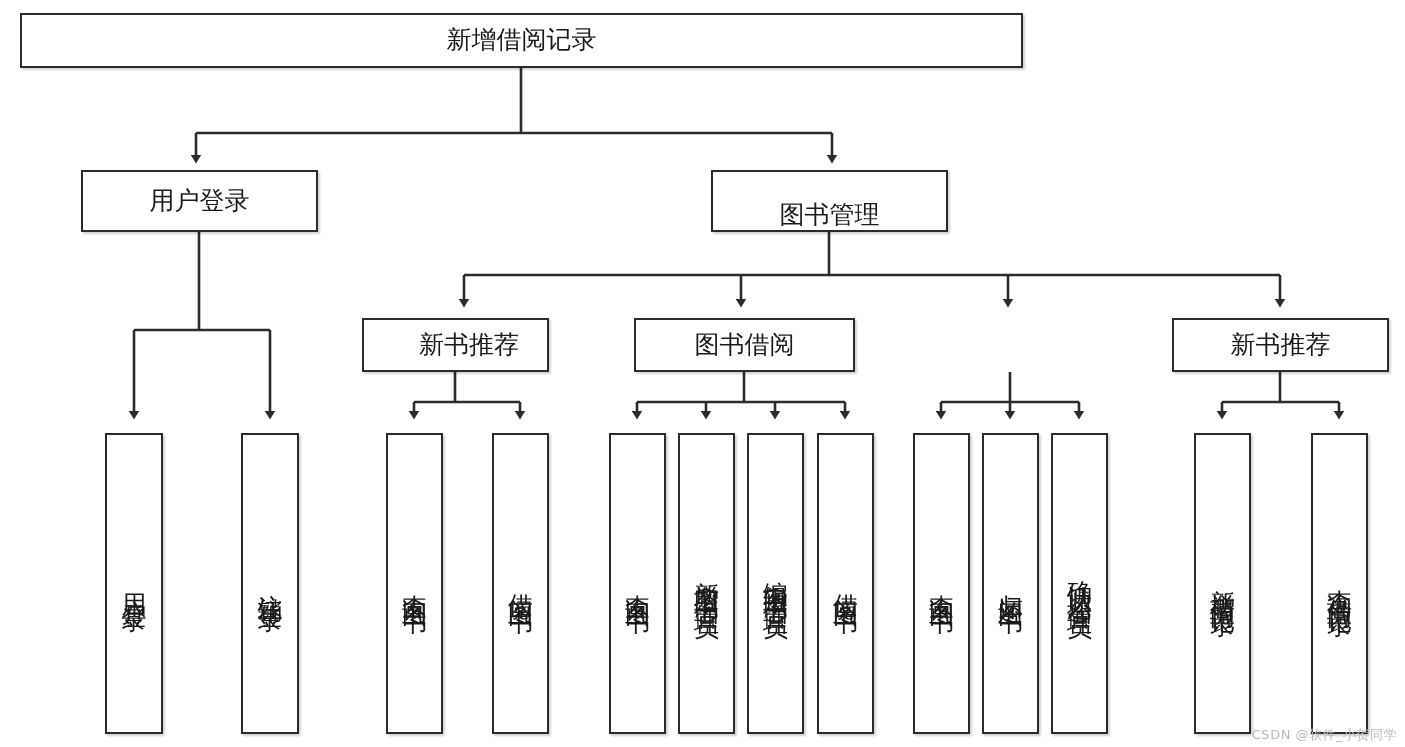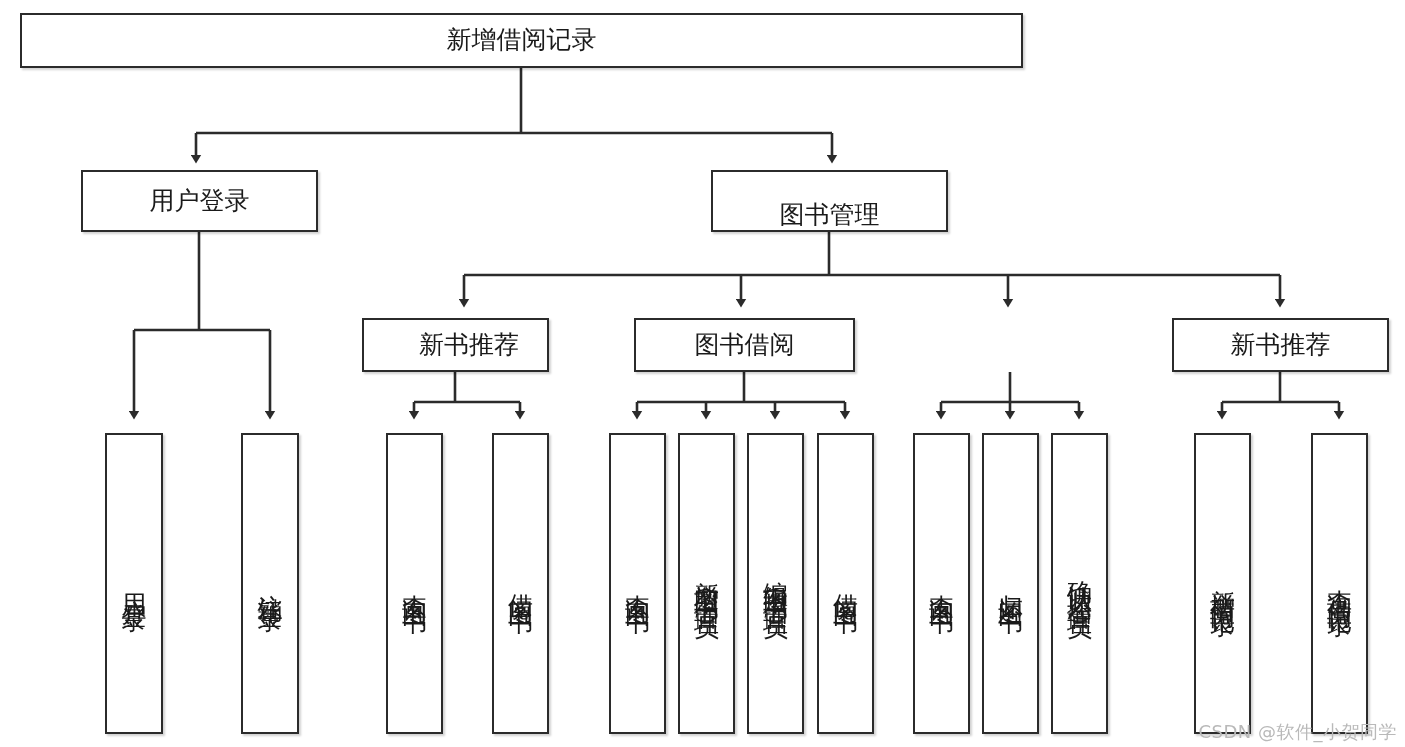--- a/index.html
+++ b/index.html
@@ -56,21 +56,21 @@
     text-orientation: upright;
     font-size: 25px;
     letter-spacing: 5px;
     line-height: 1;
     white-space: nowrap;
   }
   #watermark {
     position: absolute;
     right: 8px;
     bottom: 3px;
-    font-size: 18px;
+    font-size: 13px;
     color: #b9b9b9;
     letter-spacing: 0.5px;
     user-select: none;
   }
 </style>
 </head>
 <body>
 
 <div id="canvas">
 

